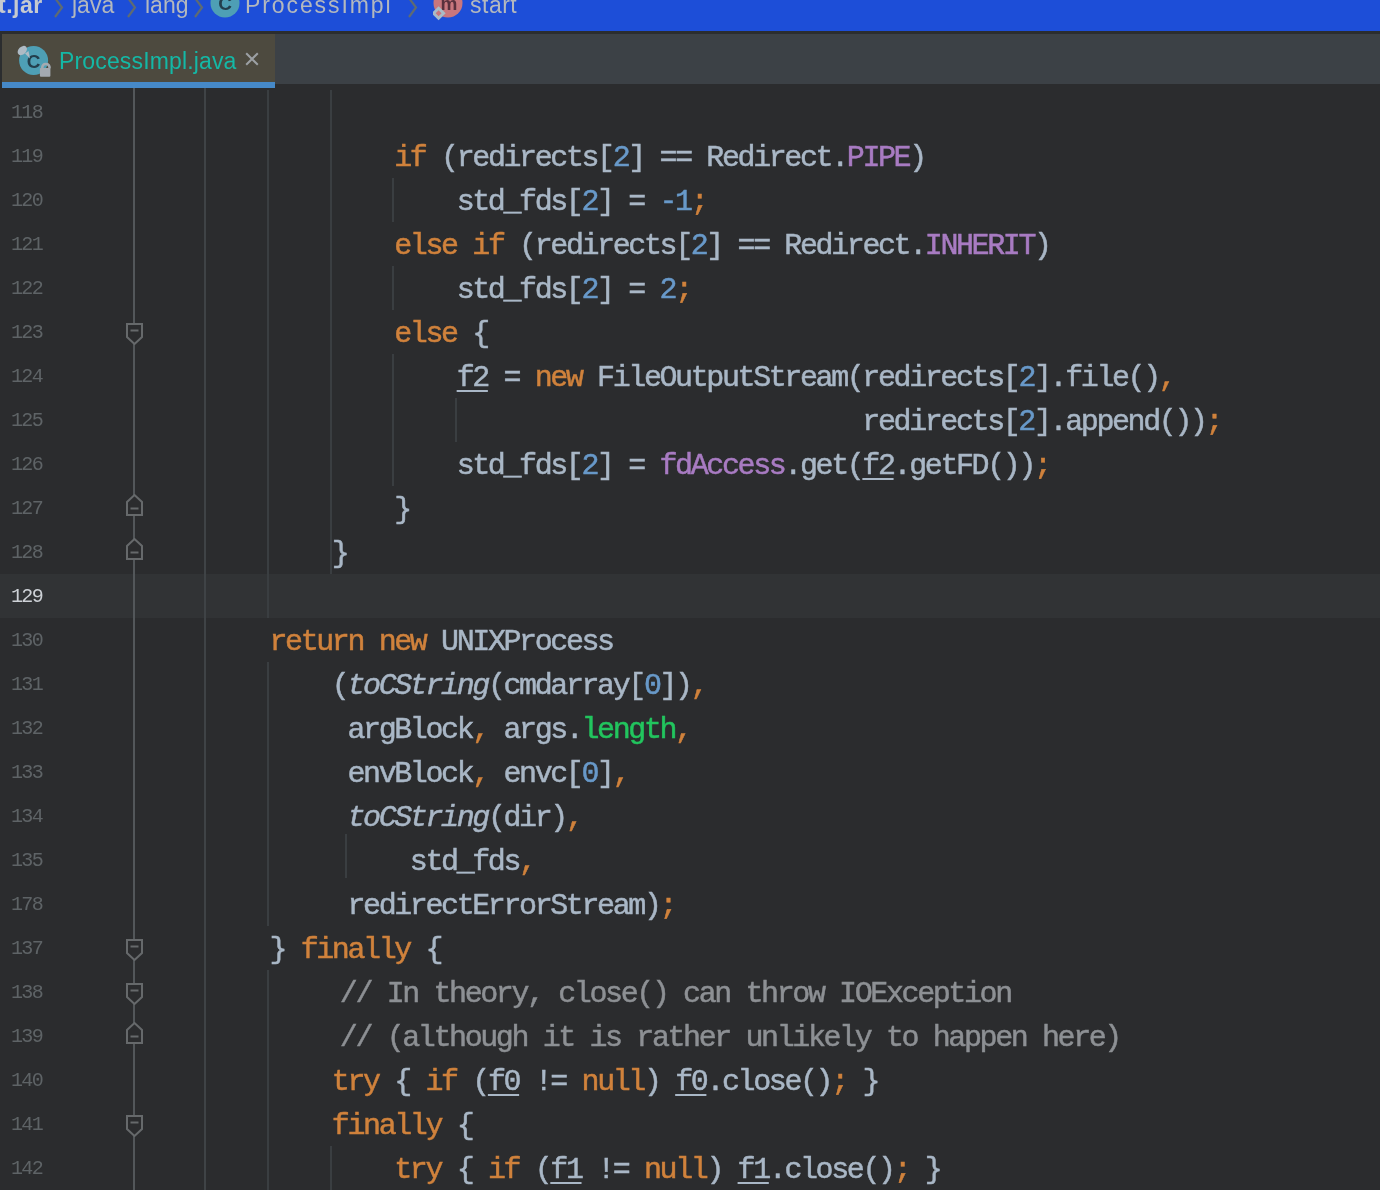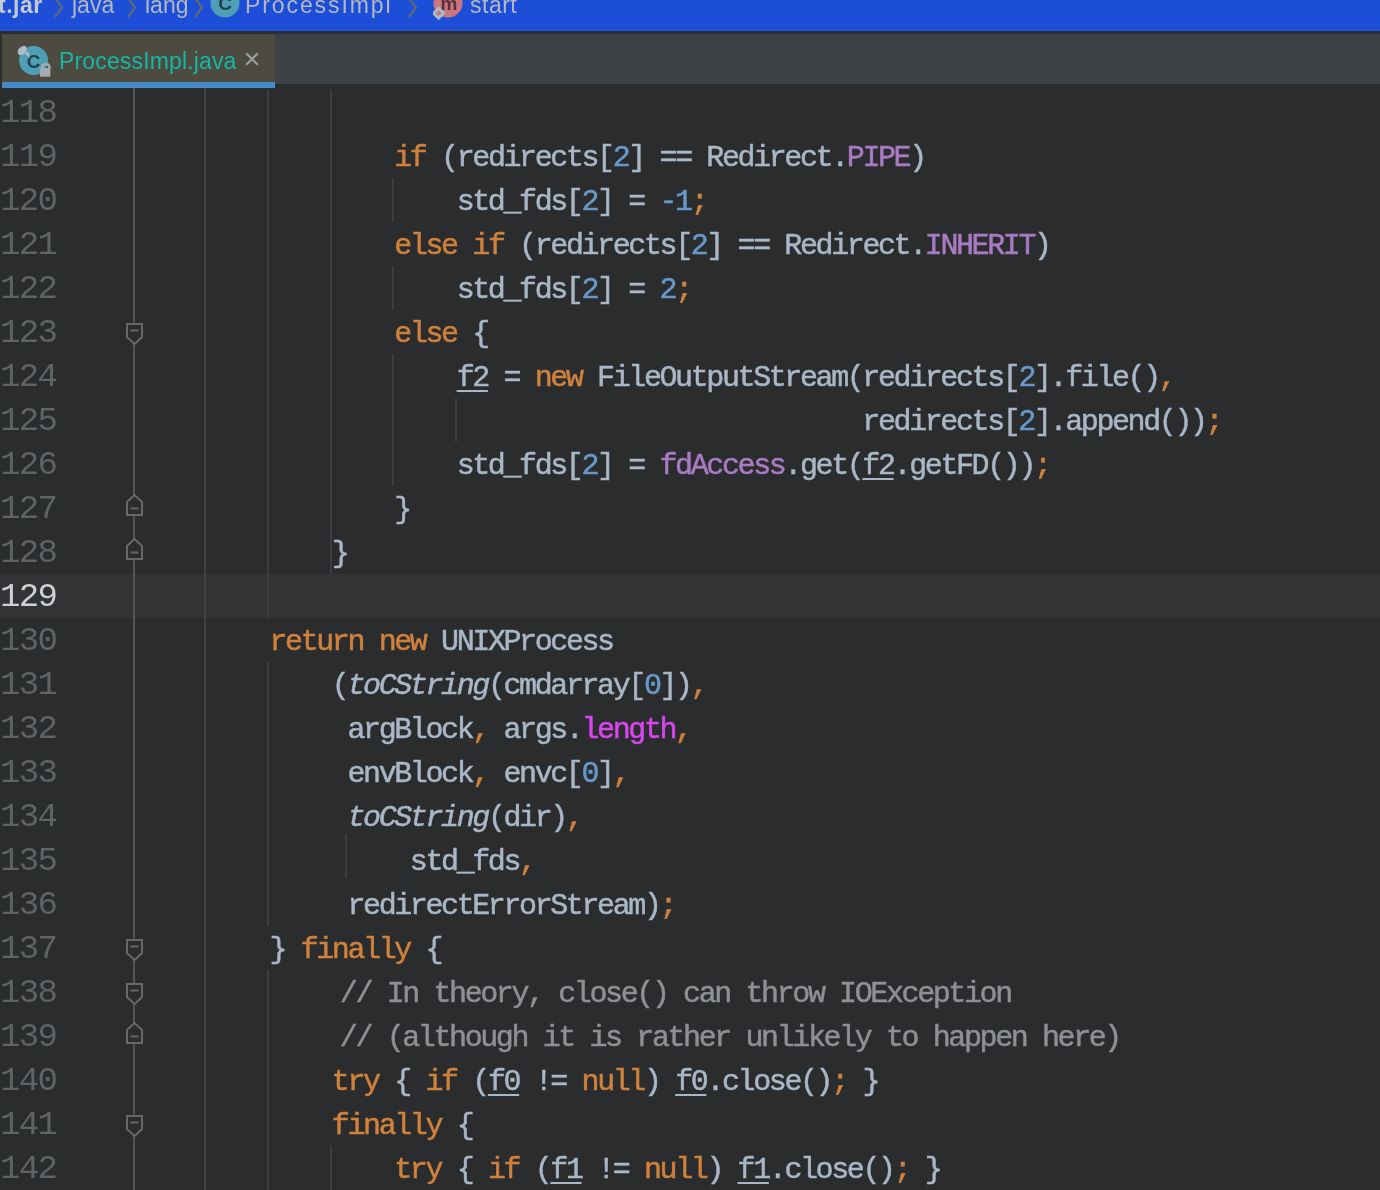--- a/index.html
+++ b/index.html
@@ -10,28 +10,28 @@
   .chev{position:absolute;top:-4px;}
   #tabbar{position:absolute;left:0;top:33.5px;width:1380px;height:50.5px;background:#3C4146;}
   #tabedge{position:absolute;left:0;top:0;width:2px;height:50.5px;background:#2B2D2F;}
   #tab{position:absolute;left:2px;top:0;width:273px;height:48px;background:#4D4A3F;}
   #tabu{position:absolute;left:2px;top:48px;width:273px;height:6px;background:#4689C8;}
   #tabtext{position:absolute;left:57px;top:14px;font-size:23px;letter-spacing:0.15px;color:#14b8a6;}
   #editor{position:absolute;left:0;top:88px;width:1380px;height:1102px;background:#2B2C2E;}
   #caret{position:absolute;left:0;top:486px;width:1380px;height:44px;background:#313335;}
   .vline{position:absolute;background:#3A3E41;}
   #gutter{position:absolute;left:0;top:3px;width:56px;}
-  .ln{height:44px;line-height:44px;text-align:right;font-family:"Liberation Mono",monospace;font-size:34px;letter-spacing:-1.6px;padding-right:3px;color:#5E6366;}
+  .ln{height:44px;line-height:44px;text-align:center;font-family:"Liberation Mono",monospace;font-size:20px;letter-spacing:-1.6px;padding-right:3px;color:#5E6366;}
   .ln.cur{color:#CDD1D6;}
   #code{position:absolute;left:207px;top:4px;font-family:"Liberation Mono",monospace;font-size:30px;letter-spacing:-2.4px;color:#A9B7C6;-webkit-text-stroke:0.5px currentColor;}
   #code div{height:44px;line-height:44px;white-space:pre;}
   .k{color:#D0823C;}
   .n{color:#6899C9;}
   .p{color:#A87BC2;}
-  .fl{color:#d946ef;text-align:center;}
+  .fl{color:#22c55e;text-align:center;}
   .c{color:#8D9094;margin-left:8px;}
   .i{font-style:italic;}
   .u{text-decoration:underline;text-decoration-thickness:2px;text-underline-offset:4px;}
   .fold{position:absolute;left:126px;width:17px;height:22px;}
 </style>
 </head>
 <body>
 <div id="crumbdiv"></div>
 <div id="crumbs">
   <div class="ci" style="left:-2px;font-weight:bold;color:#C5CAD0;letter-spacing:0.5px;">t.jar</div>
@@ -136,21 +136,21 @@
       <div class="ln">126</div>
     <div class="ln">127</div>
       <div class="ln">128</div>
       <div class="ln cur">129</div>
     <div class="ln">130</div>
       <div class="ln">131</div>
       <div class="ln">132</div>
     <div class="ln">133</div>
       <div class="ln">134</div>
       <div class="ln">135</div>
-    <div class="ln">136</div>
+    <div class="ln">178</div>
       <div class="ln">137</div>
       <div class="ln">138</div>
     <div class="ln">139</div>
       <div class="ln">140</div>
       <div class="ln">141</div>
     <div class="ln">142</div>
   </div>
   <div id="code">
 <div> </div>
 <div>            <span class="k">if</span> (redirects[<span class="n">2</span>] == Redirect.<span class="p">PIPE</span>)</div>

